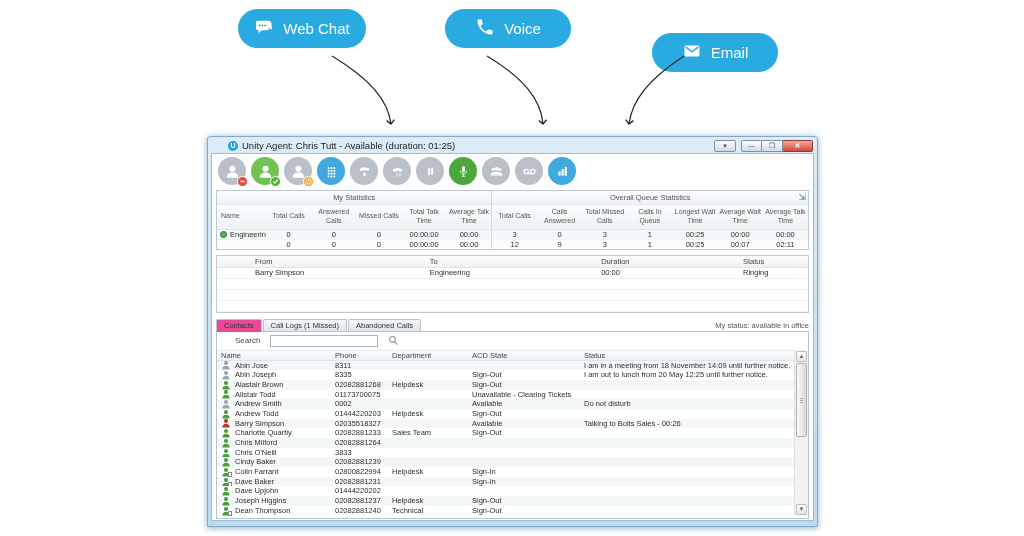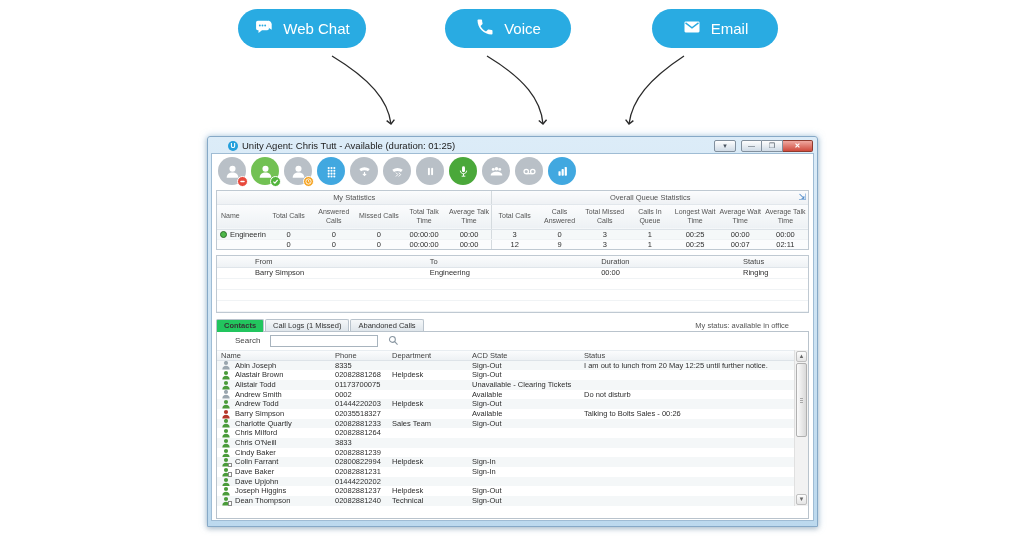--- a/index.html
+++ b/index.html
@@ -6,21 +6,21 @@
   html,body { width:1024px; height:536px; }
   body { position:relative; background:#fff; font-family:"Liberation Sans",sans-serif; overflow:hidden; color:#333; }
 
   
   .channel { position:absolute; top:9px; height:39px; background:#29abe2; border-radius:20px;
              color:#fff; display:flex; align-items:center; justify-content:center; gap:9px;
              font-size:15px; cursor:pointer; }
   .channel svg { width:20px; height:20px; }
   #ch-webchat { left:238px; width:128px; }
   #ch-voice   { left:445px; width:126px; }
-  #ch-email   { left:652px; width:126px; }
+  #ch-email   { left:652px; width:126px;margin-top:24px; }
 
   #arrows { position:absolute; left:0; top:0; pointer-events:none; }
 
   
   .window { position:absolute; left:207px; top:136px; width:611px; height:391px;
             background:linear-gradient(#dcecf8,#bcd9ee); border:1px solid #86a9c7; border-radius:3px 3px 0 0;
             box-shadow:0 0 7px rgba(110,165,210,.55), 0 2px 5px rgba(0,0,0,.18); }
   .titlebar { height:16px; display:flex; align-items:center; padding:1px 4px 0 20px; }
   .title-icon { width:10px; height:10px; border-radius:50%; background:#239fdc; color:#fff;
                 font-size:7px; font-weight:bold; display:flex; align-items:center; justify-content:center; flex:0 0 auto; }
@@ -83,22 +83,22 @@
   .calls th { height:11px; font-size:7.5px; font-weight:normal; color:#444; text-align:left;
               background:linear-gradient(#fbfcfd,#eef2f5); border-bottom:1px solid #dfe5ea; }
   .calls th.c0, .calls td.c0 { padding-left:38px; }
   .calls td { height:11px; font-size:7.5px; color:#2e2e2e; border-bottom:1px solid #f0f3f5; white-space:nowrap; }
 
   
   .tabsrow { position:relative; display:flex; align-items:flex-end; height:14px; margin:4px 4px 0 4px; }
   .tab { font-size:7.5px; color:#333; padding:1px 7px 1px 7px; margin-right:1px; cursor:pointer;
          border:1px solid #b9c3cc; border-bottom:none; border-radius:2px 2px 0 0;
          background:linear-gradient(#f5f7f9,#dfe6eb); position:relative; z-index:1; }
-  .tab.active { background:#22c55e; font-weight:bold; z-index:3; margin-bottom:-1px; padding-bottom:2px; }
-  .mystatus { position:absolute; right:20px; bottom:1px; font-size:7.5px; color:#555; }
+  .tab.active { background:#ec4899; font-weight:normal; z-index:3; margin-bottom:-1px; padding-bottom:2px; }
+  .mystatus { position:absolute; right:0; bottom:1px; font-size:7.5px; color:#555; }
 
   
   .tabpage { margin:0 4px; border:1px solid #b9c3cc; background:#fff; height:188px; position:relative; z-index:2; }
   .searchrow { height:18px; display:flex; align-items:center; padding-left:18px; gap:10px; }
   .searchrow label { font-size:8px; color:#444; }
   .searchrow input { width:108px; height:12px; border:1px solid #a8b4be; font-size:8px; padding:0 2px;
                      font-family:"Liberation Sans",sans-serif; }
   .searchrow svg { width:11px; height:11px; cursor:pointer; }
 
   .grid { position:relative; }
@@ -424,20 +424,35 @@
           </div>
         <div class="grid-body" id="contacts-body">
             <div class="grid-row">
               <div class="cellname">
                 <span class="pmini">
                   <svg viewBox="0 0 12 12">
                     <circle cx="6" cy="3.6" r="2.5" fill="#9aa6ae"></circle>
                     <path d="M1.6 11.4c0-3 2-4.5 4.4-4.5s4.4 1.5 4.4 4.5z" fill="#9aa6ae"></path>
                   </svg>
                 </span>
+                <span>Abin Jose</span>
+              </div>
+              <div>8311</div>
+              <div></div>
+              <div></div>
+              <div>I am in a meeting from 18 November 14:09 until further notice.</div>
+            </div>
+            <div class="grid-row">
+              <div class="cellname">
+                <span class="pmini">
+                  <svg viewBox="0 0 12 12">
+                    <circle cx="6" cy="3.6" r="2.5" fill="#9aa6ae"></circle>
+                    <path d="M1.6 11.4c0-3 2-4.5 4.4-4.5s4.4 1.5 4.4 4.5z" fill="#9aa6ae"></path>
+                  </svg>
+                </span>
                 <span>Abin Joseph</span>
               </div>
               <div>8335</div>
               <div></div>
               <div>Sign-Out</div>
               <div>I am out to lunch from 20 May 12:25 until further notice.</div>
             </div>
             <div class="grid-row">
               <div class="cellname">
                 <span class="pmini">

